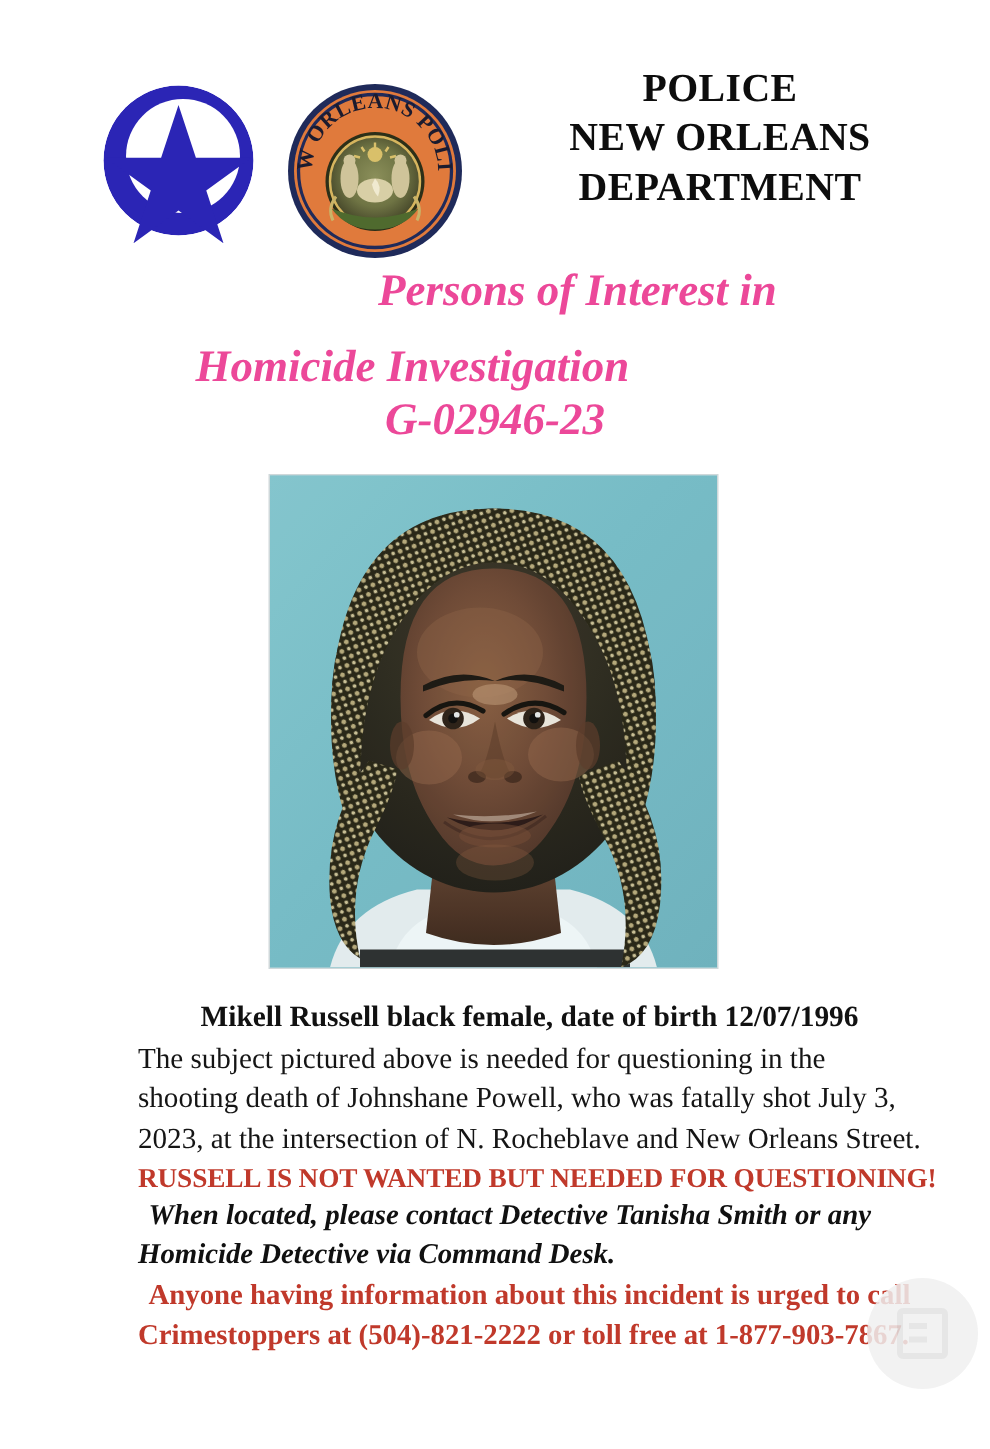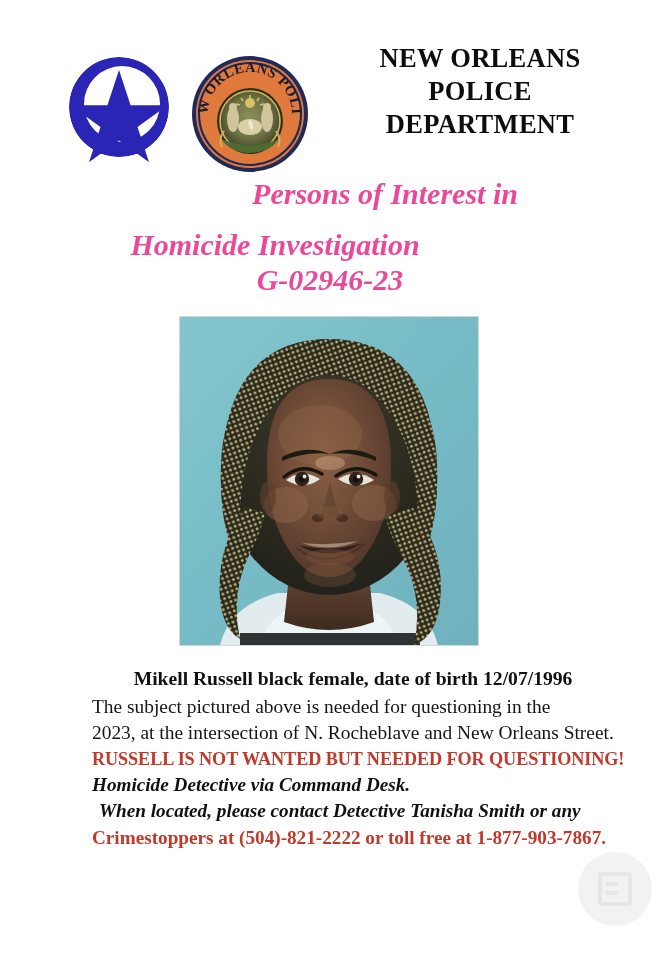--- a/index.html
+++ b/index.html
@@ -238,22 +238,22 @@
         <path d="M 59,64 q 5,5 2,12 q -3,-3 -4,-8 z" fill="#f0ead0"></path>
 
         <path d="M 30,84 q 29,12 58,0 q -10,14 -29,14 q -19,0 -29,-14 z" fill="#4f6a2e"></path>
 
         <path d="M 33,76 q -6,8 -2,16" stroke="#c9b468" stroke-width="2" fill="none"></path>
         <path d="M 85,76 q 6,8 2,16" stroke="#c9b468" stroke-width="2" fill="none"></path>
       </svg>
     </div>
 
     <div class="dept-title">
+      <span class="l">POLICE</span>
       <span class="l">NEW ORLEANS</span>
-      <span class="l">POLICE</span>
       <span class="l">DEPARTMENT</span>
     </div>
   </div>
 
   <div class="subtitle">
     <span class="sl sl-1">Persons of Interest in</span>
     <span class="sl sl-2">Homicide Investigation</span>
     <span class="sl sl-3">G-02946-23</span>
   </div>
 
@@ -354,27 +354,29 @@
         </g>
       </svg>
     </div>
   </div>
 
   <div class="body-copy">
 
     <span class="line name-line">Mikell Russell black female, date of birth 12/07/1996</span>
 
     <span class="line para">The subject pictured above is needed for questioning in the</span>
+    <span class="line para">shooting death of Johnshane Powell, who was fatally shot July 3,</span>
     <span class="line para">2023, at the intersection of N. Rocheblave and New Orleans Street.</span>
 
     <span class="line alert">RUSSELL IS NOT WANTED BUT NEEDED FOR QUESTIONING!</span>
 
+    <span class="line contact indent">When located, please contact Detective Tanisha Smith or any</span>
     <span class="line contact">Homicide Detective via Command Desk.</span>
-    <span class="line contact indent">When located, please contact Detective Tanisha Smith or any</span>
-
+
+    <span class="line tips indent">Anyone having information about this incident is urged to call</span>
     <span class="line tips">Crimestoppers at (504)-821-2222 or toll free at 1-877-903-7867.</span>
   </div>
 
   <div class="watermark">
     <span class="wm-glyph"></span>
   </div>
 
 </div>
 
 </body></html>

